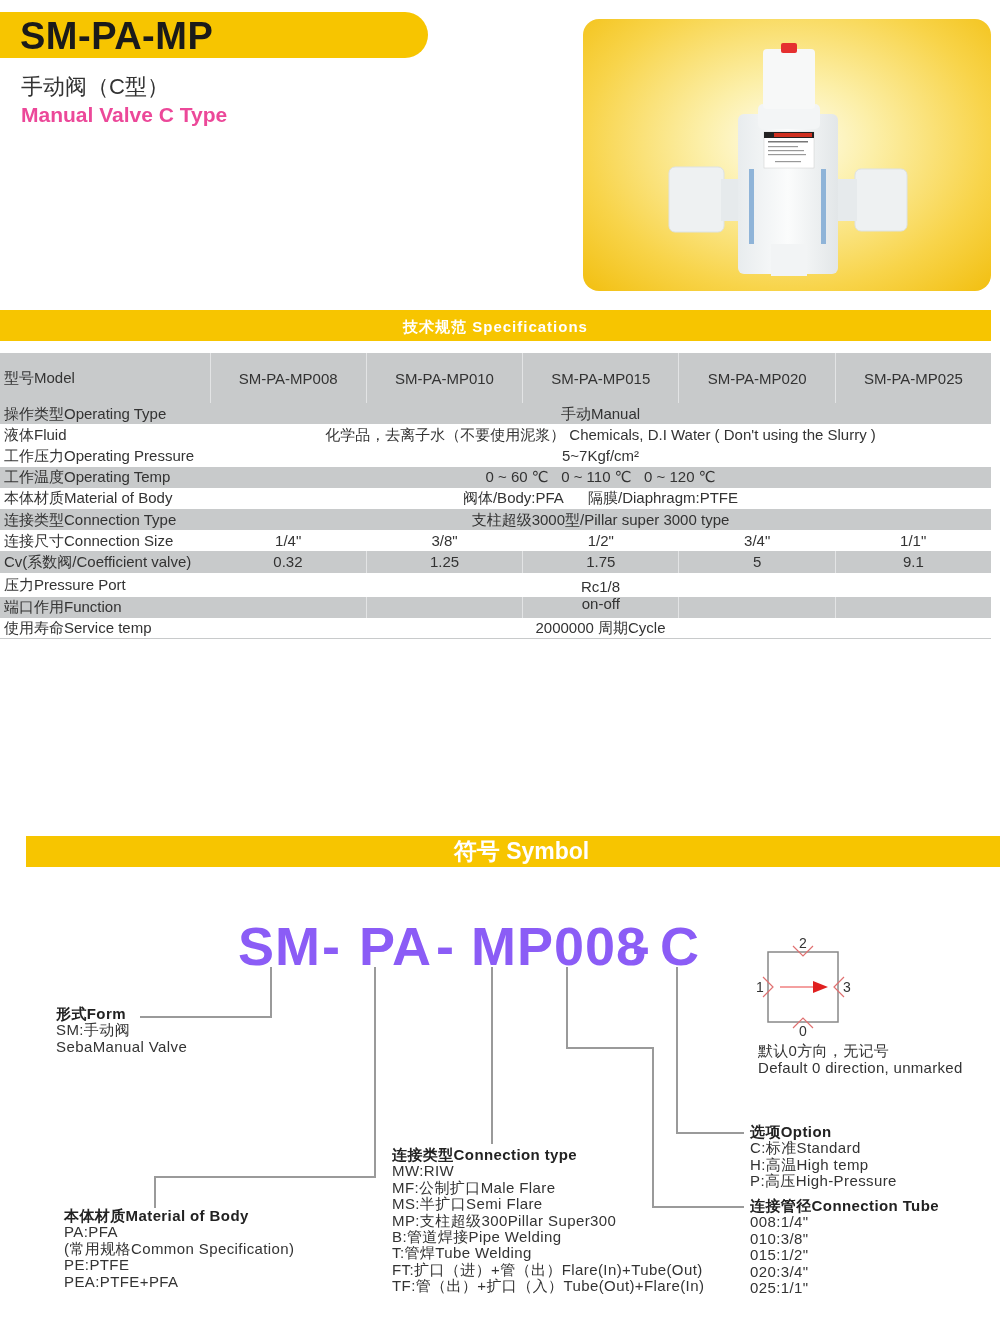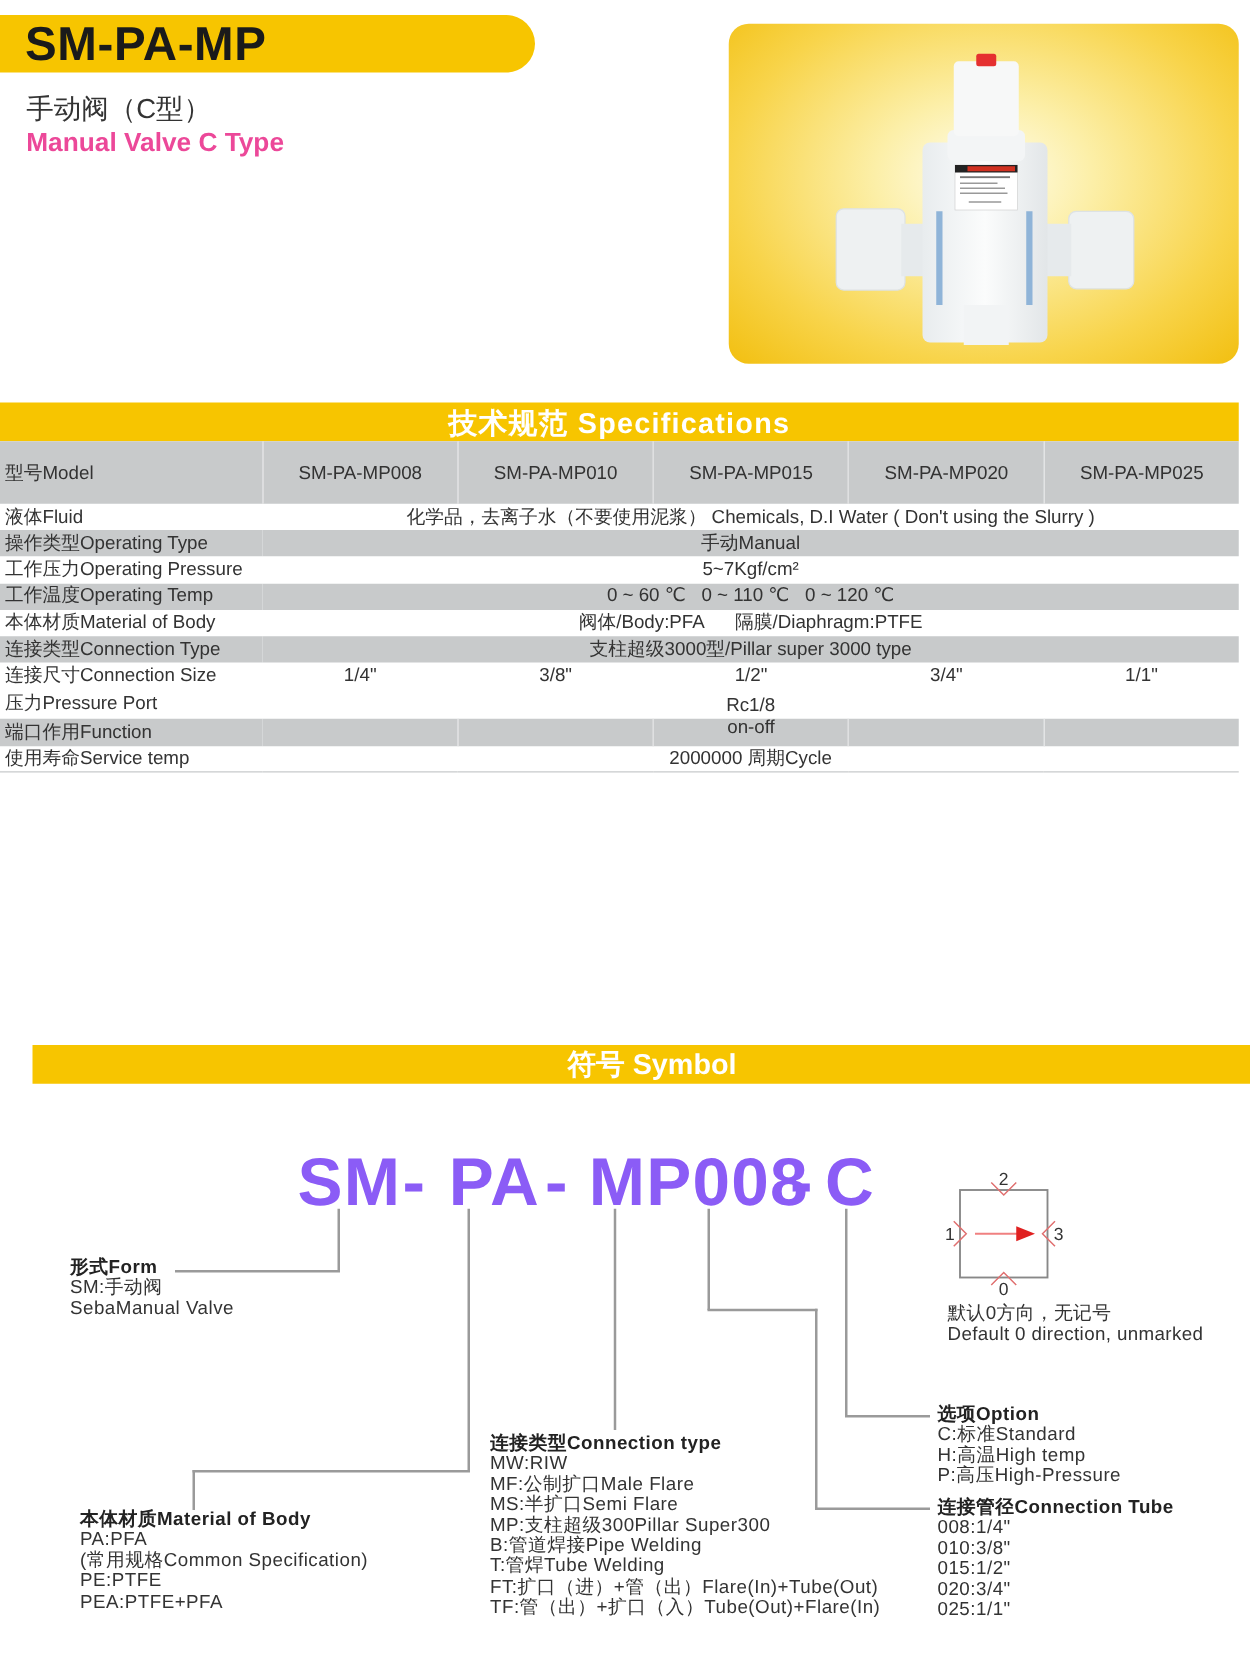--- a/index.html
+++ b/index.html
@@ -20,21 +20,21 @@
   .product-photo {
     position: absolute; left: 583px; top: 19px; width: 408px; height: 272px; border-radius: 16px;
     background: radial-gradient(ellipse at 50% 45%, #fffef0 0%, #fcefa8 30%, #f8d44a 70%, #f2bf10 100%);
     overflow: hidden;
   }
 
   .band {
     position: absolute; left: 0; width: 991px; background: #f7c500; color: #fff;
     text-align: center; font-weight: bold;
   }
-  .band-spec { top: 322px; height: 31px; font-size: 23px; line-height: 33px; letter-spacing: 1px; }
+  .band-spec { top: 310px; height: 31px; font-size: 15px; line-height: 33px; letter-spacing: 1px; }
   .band-sym { top: 836px; height: 31px; font-size: 23px; line-height: 31px; margin-left: 26px; }
 
   table.spec {
     position: absolute; left: 0; top: 353px; width: 991px; border-collapse: collapse; font-size: 15px; color: #333;
   }
   table.spec td { padding: 0 4px; white-space: nowrap; }
   table.spec tr.head td { height: 50px; background: #c8cacb; font-size: 15px; text-align: center; border-left: 1px solid #e3e4e5; }
   table.spec tr.head td:first-child { text-align: left; border-left: none; }
   table.spec tr.r td { height: 21.2px; line-height: 20px; }
   table.spec tr.g td { background: #c8cacb; }
@@ -101,27 +101,27 @@
 <table class="spec">
   <tbody>
       <tr class="head">
     <td class="lbl">型号Model</td>
     <td>SM-PA-MP008</td>
     <td>SM-PA-MP010</td>
     <td>SM-PA-MP015</td>
     <td>SM-PA-MP020</td>
     <td>SM-PA-MP025</td>
   </tr>
+  <tr class="r g">
+    <td class="lbl">操作类型Operating Type</td>
+    <td class="c" colspan="5">手动Manual</td>
+  </tr>
   <tr class="r">
     <td class="lbl">液体Fluid</td>
     <td class="c" colspan="5">化学品，去离子水（不要使用泥浆） Chemicals, D.I Water ( Don't using the Slurry )</td>
-  </tr>
-  <tr class="r g">
-    <td class="lbl">操作类型Operating Type</td>
-    <td class="c" colspan="5">手动Manual</td>
   </tr>
   <tr class="r">
     <td class="lbl">工作压力Operating Pressure</td>
     <td class="c" colspan="5">5~7Kgf/cm²</td>
   </tr>
   <tr class="r g">
     <td class="lbl">工作温度Operating Temp</td>
     <td class="c" colspan="5" style="white-space:pre">0 ~ 60 ℃   0 ~ 110 ℃   0 ~ 120 ℃</td>
   </tr>
   <tr class="r">
@@ -132,20 +132,28 @@
     <td class="lbl">连接类型Connection Type</td>
     <td class="c" colspan="5">支柱超级3000型/Pillar super 3000 type</td>
   </tr>
   <tr class="r">
     <td class="lbl">连接尺寸Connection Size</td>
     <td class="c">1/4"</td>
     <td class="c">3/8"</td>
     <td class="c">1/2"</td>
     <td class="c">3/4"</td>
     <td class="c">1/1"</td>
+  </tr>
+  <tr class="r g">
+    <td class="lbl">Cv(系数阀/Coefficient valve)</td>
+    <td class="c">0.32</td>
+    <td class="c sep">1.25</td>
+    <td class="c sep">1.75</td>
+    <td class="c sep">5</td>
+    <td class="c sep">9.1</td>
   </tr>
   <tr class="r">
     <td class="lbl">压力Pressure Port</td>
     <td class="c" colspan="5" style="padding-top:4px">Rc1/8</td>
   </tr>
   <tr class="r g">
     <td class="lbl">端口作用Function</td>
     <td class="c"></td>
     <td class="c sep"></td>
     <td class="c sep" style="line-height:14px;vertical-align:top">on-off</td>

